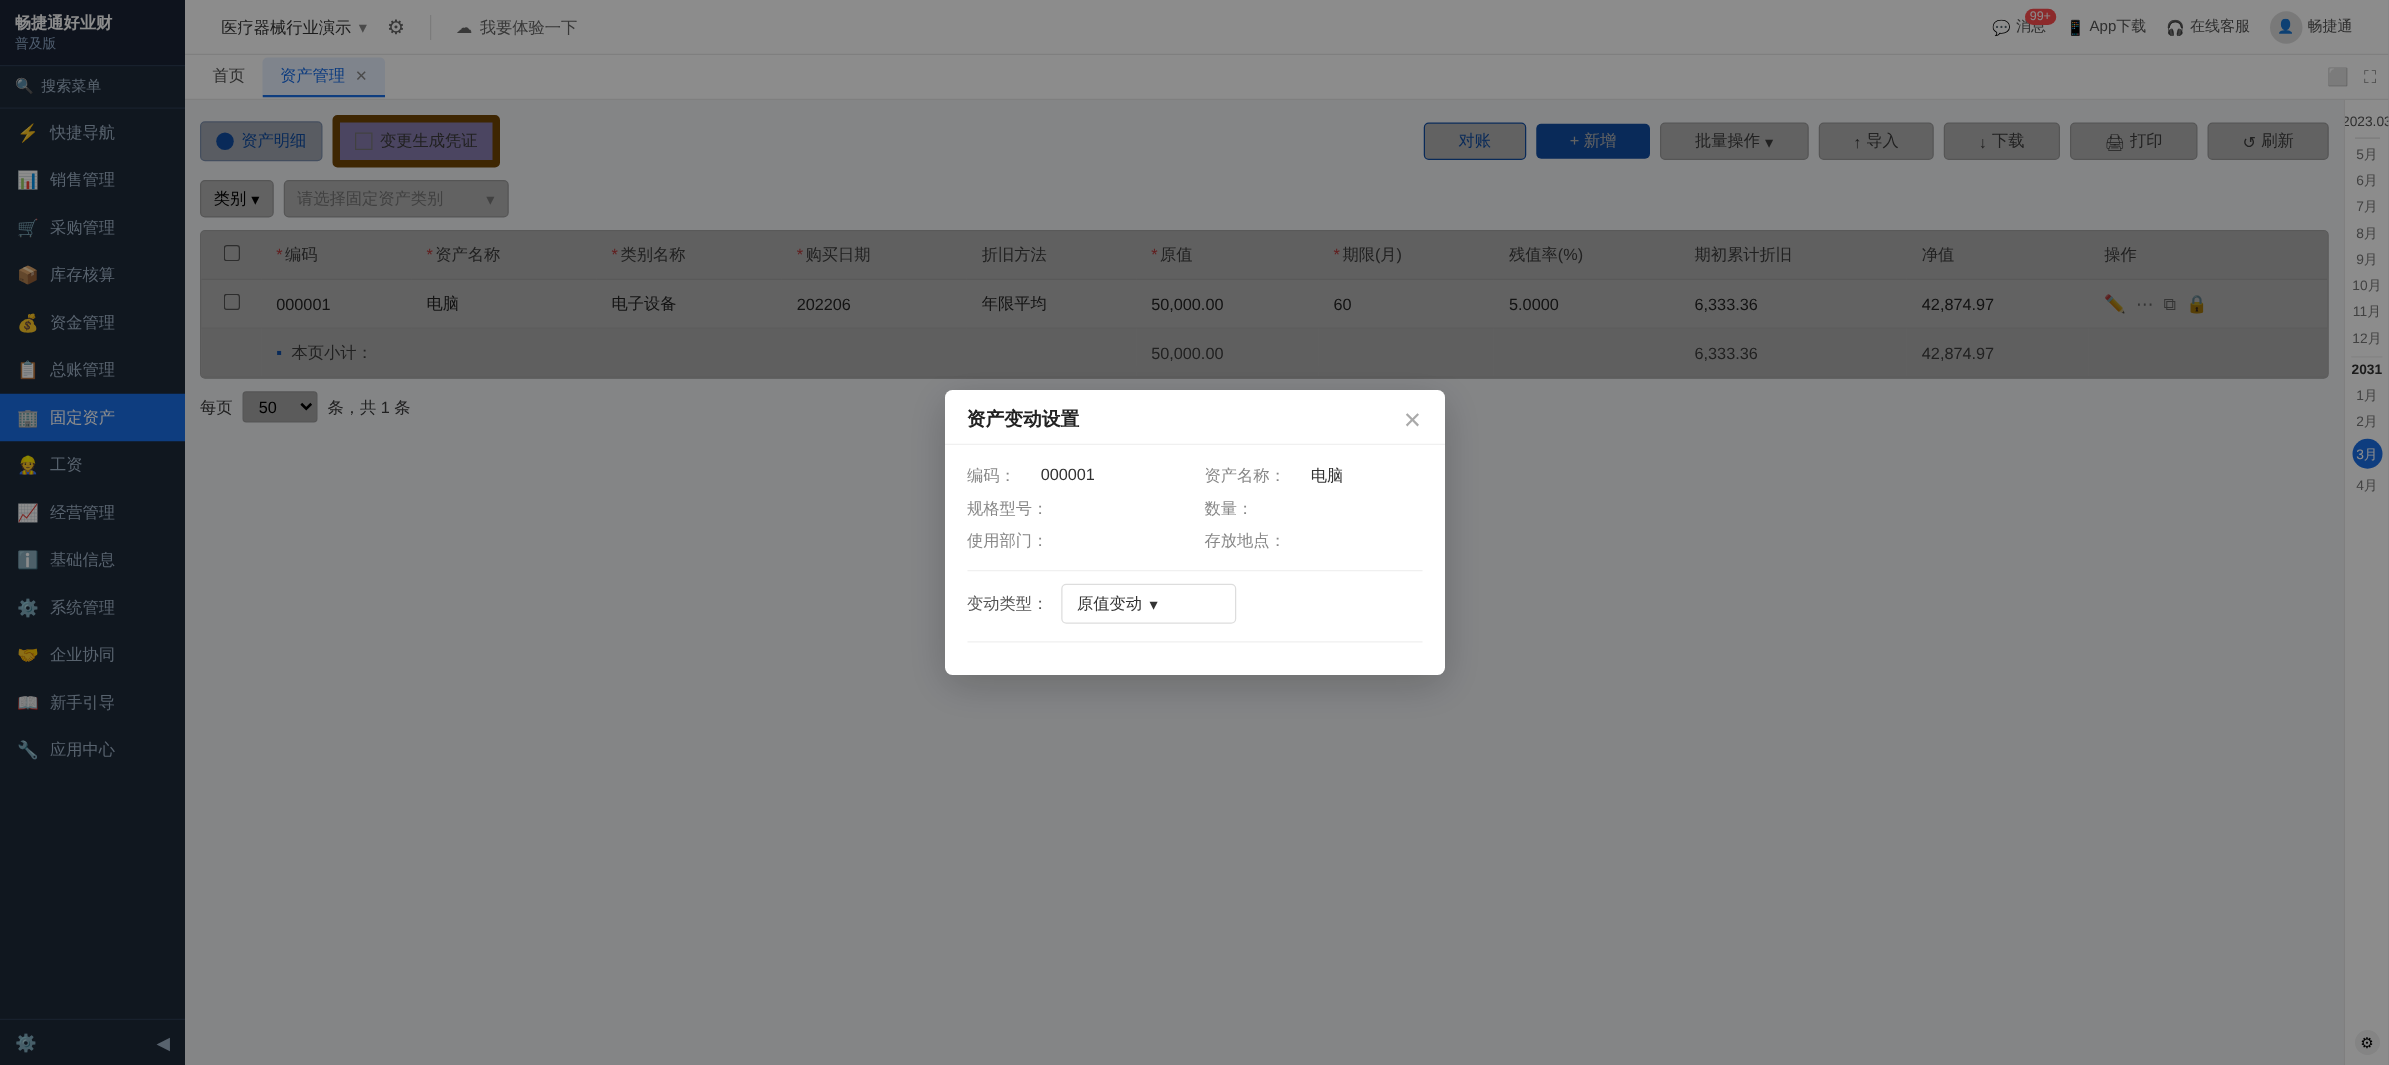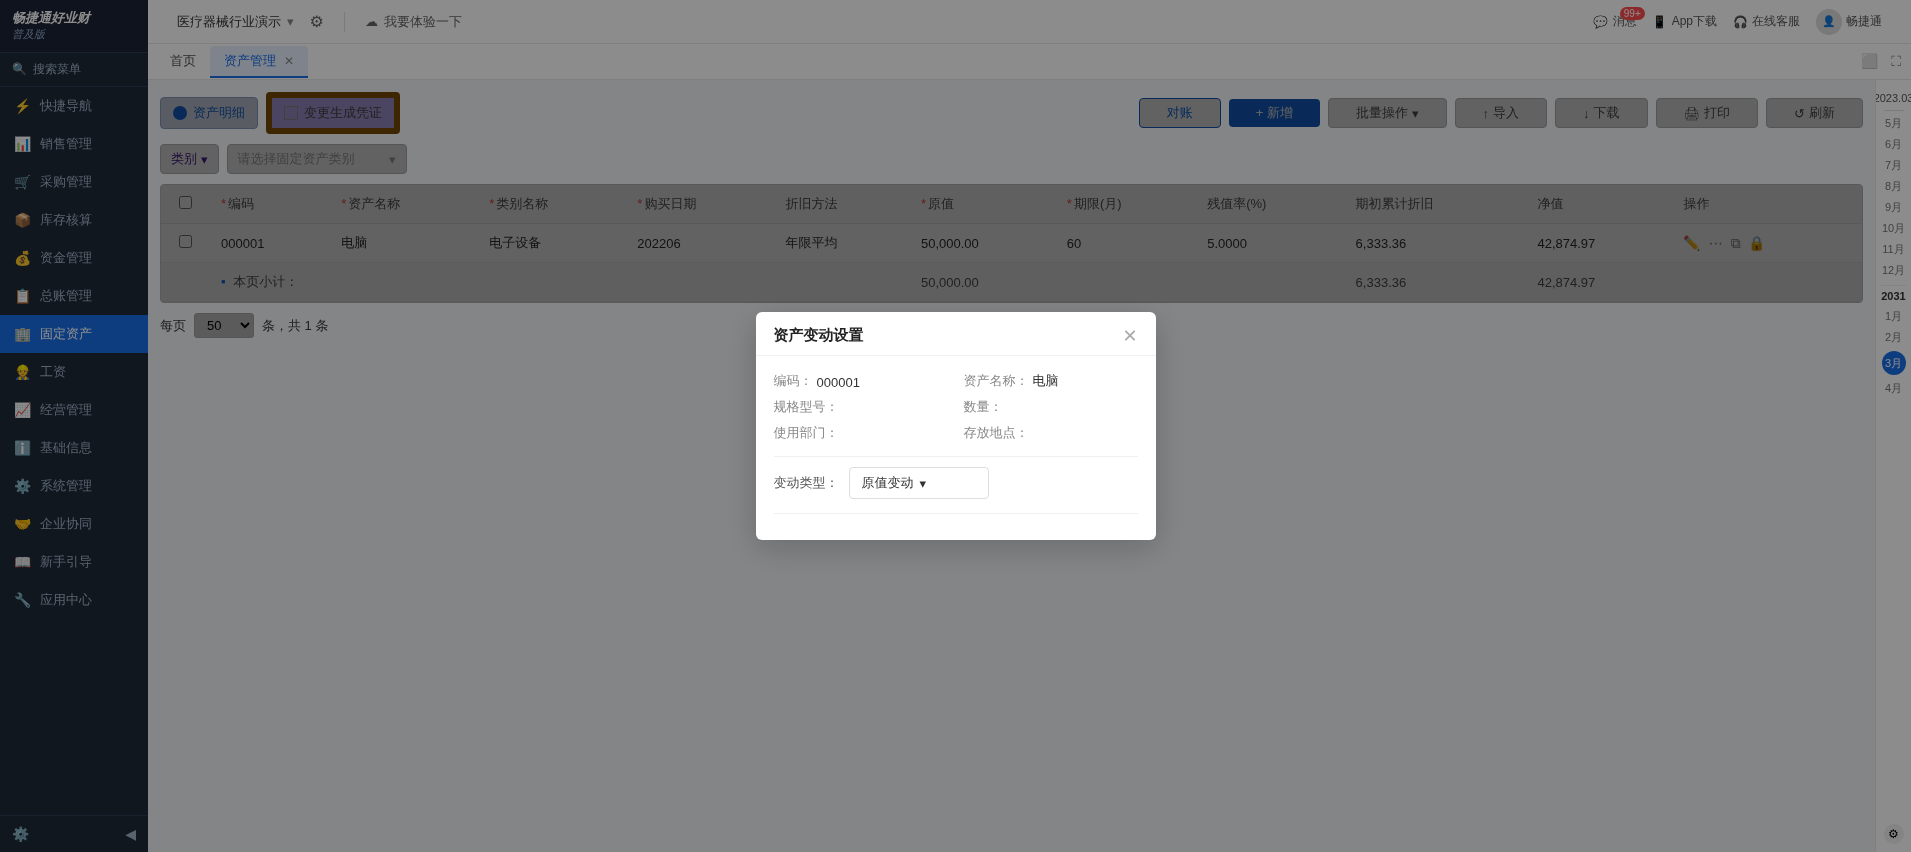--- a/index.html
+++ b/index.html
@@ -1,20 +1,20 @@
 <!DOCTYPE html>
 <html><head>
   <meta charset="utf-8">
   <style>
     * { box-sizing: border-box; margin: 0; padding: 0; }
     body { font-family: 'Microsoft YaHei', Arial, sans-serif; font-size: 13px; background: #f0f2f5; display: flex; height: 852px; overflow: hidden; }
 
     
     .sidebar { width: 148px; background: #1e2a3a; display: flex; flex-direction: column; height: 100%; flex-shrink: 0; }
-    .sidebar-header { background: #1a2436; padding: 10px 12px; display: flex; align-items: center; gap: 8px; border-bottom: 1px solid #2d3d52; font-style: italic; }
+    .sidebar-header { background: #1a2436; padding: 10px 12px; display: flex; align-items: center; gap: 8px; border-bottom: 1px solid #2d3d52; }
     .sidebar-logo-text { color: #fff; font-size: 13px; font-weight: bold; line-height: 1.3; }
     .sidebar-logo-sub { color: #8fa8c8; font-size: 11px; }
     .sidebar-search { display: flex; align-items: center; gap: 6px; padding: 8px 12px; color: #a0b4c8; font-size: 12px; cursor: pointer; border-bottom: 1px solid #2d3d52; }
     .sidebar-item { display: flex; align-items: center; gap: 8px; padding: 10px 14px; color: #a0b4c8; font-size: 13px; cursor: pointer; transition: background 0.2s; }
     .sidebar-item.active { background: #1a6fe8; color: #fff; }
     .sidebar-item .icon { width: 18px; text-align: center; font-size: 14px; }
     .sidebar-footer { margin-top: auto; display: flex; align-items: center; justify-content: space-between; padding: 10px 12px; border-top: 1px solid #2d3d52; }
     .sidebar-footer-icon { color: #a0b4c8; cursor: pointer; font-size: 14px; }
 
     
@@ -49,21 +49,21 @@
     .toolbar-tab { display: flex; align-items: center; gap: 4px; padding: 6px 12px; border-radius: 4px; cursor: pointer; font-size: 13px; }
     .toolbar-tab.active { background: #e8f0ff; color: #1a6fe8; border: 1px solid #b3ccf5; }
     .toolbar-tab.inactive { background: #c4b5fd; color: #555; border: 6px solid #a16207; }
     .toolbar-right { margin-left: auto; display: flex; gap: 8px; align-items: center; }
     .btn { display: inline-flex; align-items: center; gap: 4px; padding: 5px 27px; border-radius: 4px; cursor: pointer; font-size: 13px; border: 1px solid #ddd; background: #fff; color: #555; }
     .btn-primary { background: #1a6fe8; color: #fff; border: none; }
     .btn-outline { background: #fff; color: #1a6fe8; border: 1px solid #1a6fe8; }
 
     
     .filter-row { display: flex; align-items: center; gap: 8px; margin-bottom: 10px; }
-    .filter-select { display: flex; align-items: center; gap: 4px; padding: 5px 10px; border: 1px solid #ddd; border-radius: 4px; background: #fff; font-size: 13px; color: #4c1d95; cursor: pointer; }
+    .filter-select { display: flex; align-items: center; gap: 4px; padding: 5px 10px; border: 1px solid #ddd; border-radius: 4px; background: #fff; font-size: 13px; color: #000000; cursor: pointer; }
     .filter-input { padding: 5px 10px; border: 1px solid #ddd; border-radius: 4px; background: #fff; font-size: 13px; color: #aaa; min-width: 180px; display: flex; align-items: center; justify-content: space-between; cursor: pointer; }
 
     
     .table-wrap { background: #fff; border: 1px solid #e8e8e8; border-radius: 4px; overflow: auto; }
     table { width: 100%; border-collapse: collapse; font-size: 13px; }
     th { background: #fafafa; padding: 10px 12px; text-align: left; color: #555; font-weight: normal; border-bottom: 1px solid #e8e8e8; white-space: nowrap; }
     th .required { color: #ff4d4f; margin-right: 2px; }
     td { padding: 10px 12px; color: #333; border-bottom: 1px solid #f0f0f0; white-space: nowrap; }
     .checkbox-cell { width: 36px; text-align: center; }
     .action-icons { display: flex; gap: 8px; align-items: center; color: #888; }
@@ -81,21 +81,21 @@
     
     .overlay { position: fixed; top: 0; left: 0; right: 0; bottom: 0; background: rgba(0,0,0,0.45); z-index: 100; display: flex; align-items: center; justify-content: center; }
 
     
     .modal { background: #fff; border-radius: 6px; width: 400px; box-shadow: 0 8px 32px rgba(0,0,0,0.2); z-index: 101; overflow: hidden; }
     .modal-header { display: flex; align-items: center; justify-content: space-between; padding: 14px 18px 10px; border-bottom: 1px solid #f0f0f0; }
     .modal-title { font-size: 15px; font-weight: bold; color: #222; }
     .modal-close { color: #aaa; cursor: pointer; font-size: 18px; line-height: 1; }
     .modal-body { padding: 16px 18px; }
     .modal-info-grid { display: grid; grid-template-columns: 1fr 1fr; gap: 8px 16px; margin-bottom: 14px; }
-    .info-item { display: flex; align-items: flex-end; gap: 4px; font-size: 13px; }
+    .info-item { display: flex; align-items: flex-start; gap: 20px; font-size: 13px; }
     .info-label { color: #888; }
     .info-value { color: #333; }
     .modal-divider { height: 1px; background: #f0f0f0; margin: 10px 0; }
     .modal-field { display: flex; align-items: center; gap: 10px; margin-bottom: 14px; font-size: 13px; }
     .modal-field-label { color: #555; min-width: 60px; white-space: nowrap; }
     .modal-select { display: flex; align-items: center; gap: 6px; padding: 6px 12px; border: 1px solid #ddd; border-radius: 4px; background: #fff; font-size: 13px; color: #333; cursor: pointer; min-width: 140px; }
     .modal-input { padding: 6px 12px; border: 1px solid #ddd; border-radius: 4px; font-size: 13px; color: #333; min-width: 140px; }
     .modal-input.readonly { background: #f5f5f5; color: #888; }
     .modal-input.placeholder-style { color: #bbb; }
     .required-star { color: #ff4d4f; }

